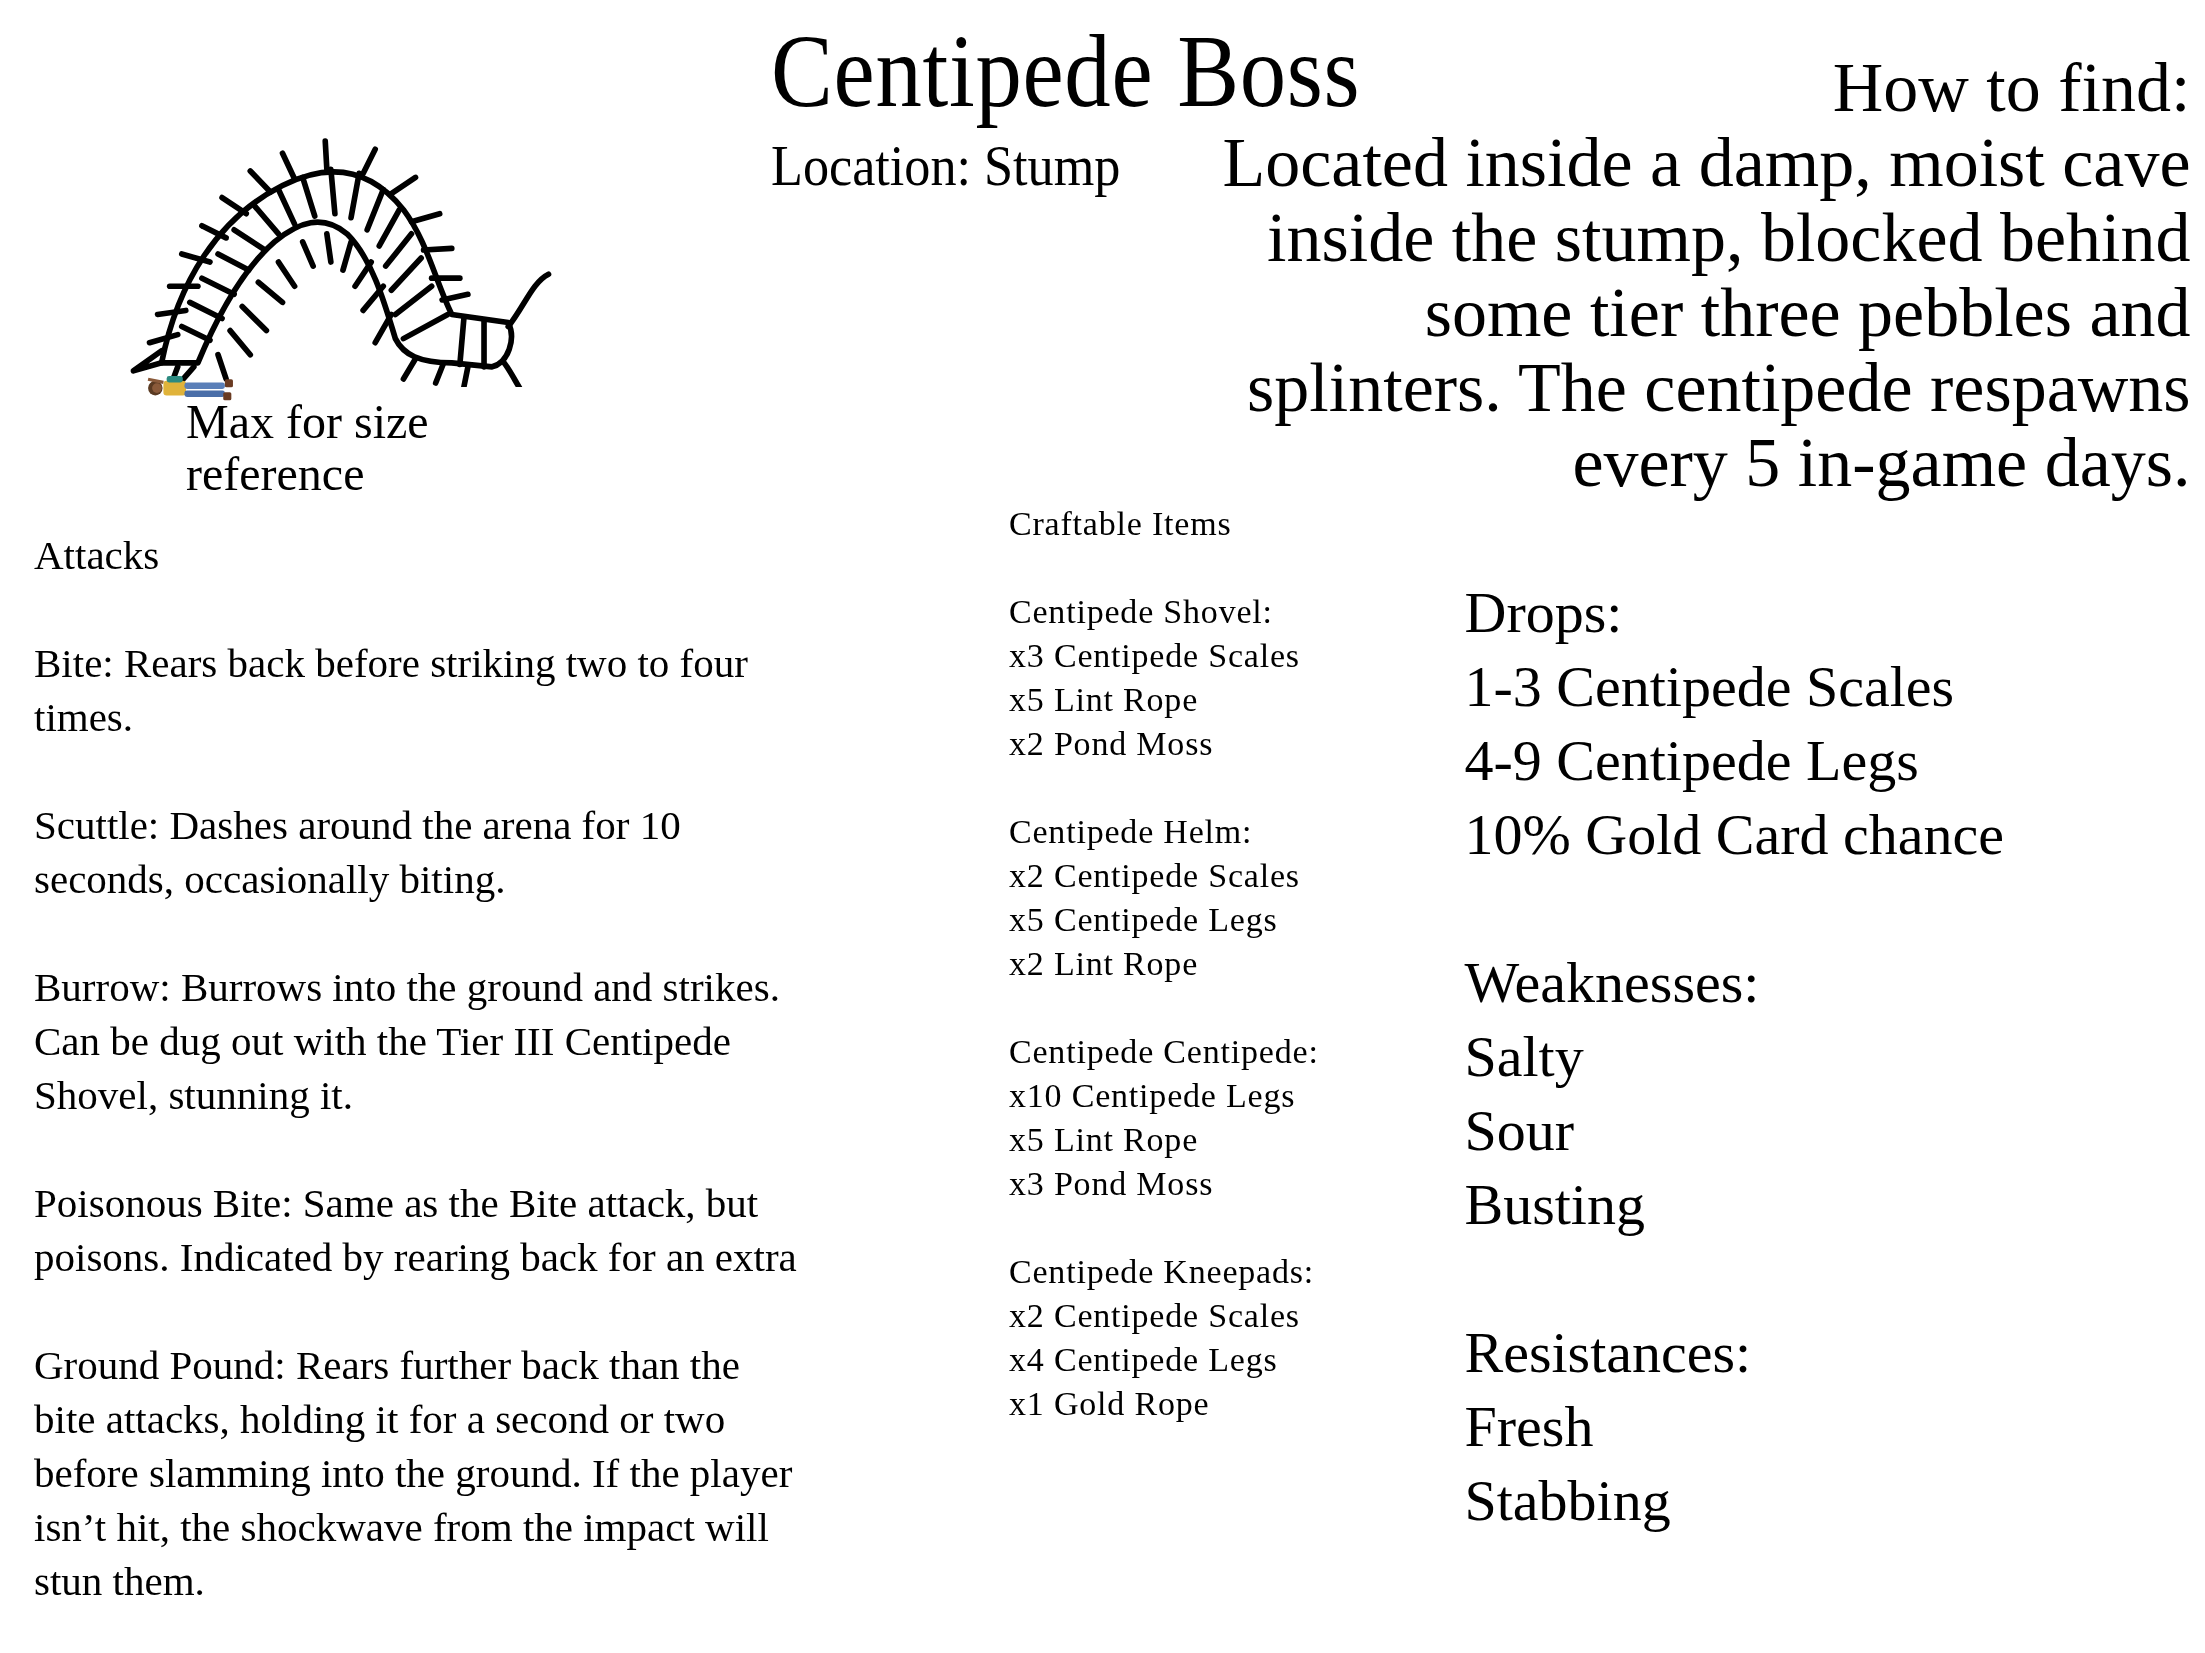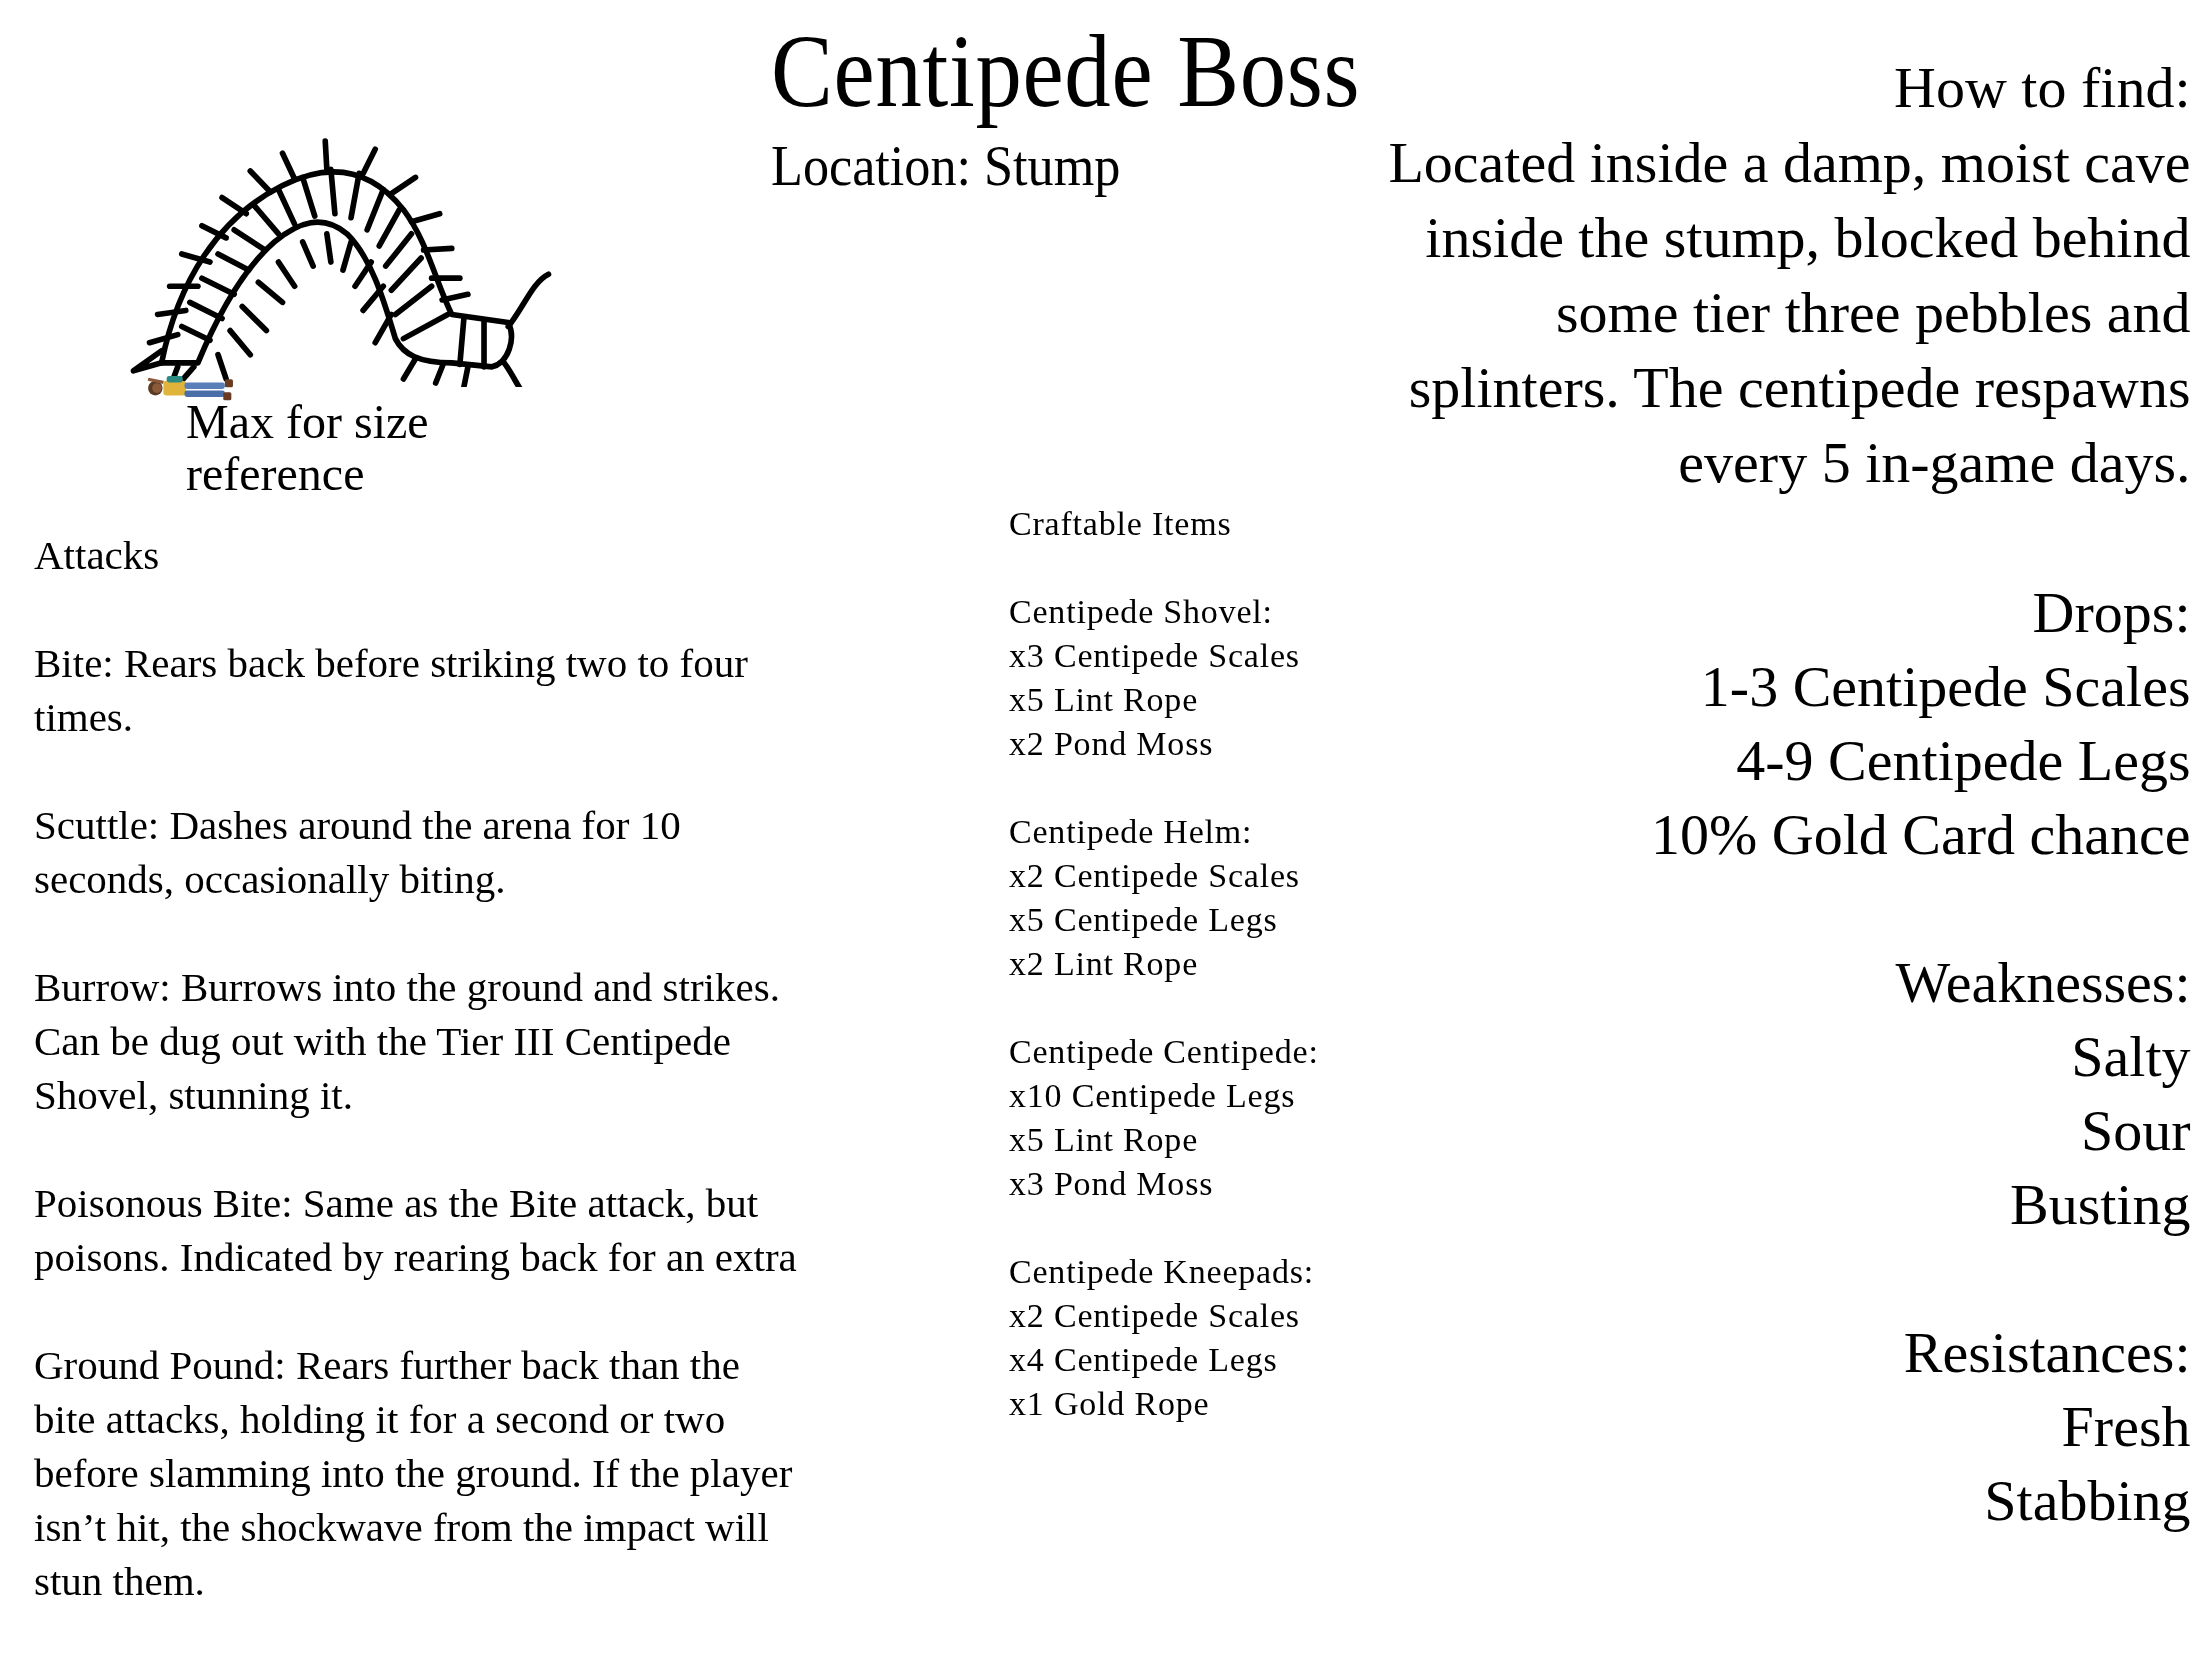--- a/index.html
+++ b/index.html
@@ -1,32 +1,32 @@
 <!DOCTYPE html>
 <html style="font-size:13px"><head>
 <meta charset="utf-8">
 <style>
   html, body { margin:0; padding:0; background:#ffffff; }
   body { width:2205px; height:1653px; position:relative; overflow:hidden;
          font-family:"Liberation Serif","DejaVu Serif",serif; color:#000; }
   .abs { position:absolute; }
   .title { left:771px; top:14.5px; font-size:103px; line-height:113px; letter-spacing:0.8px; white-space:nowrap; transform:scaleX(0.9); transform-origin:left top; }
   .location { left:771px; top:129px; font-size:58px; line-height:73px; white-space:nowrap; transform:scaleX(0.9); transform-origin:left top; }
-  .howto { right:14.5px; top:50px; width:969px; text-align:right; font-size:58px; line-height:75px; }
+  .howto { right:14.5px; top:50px; width:969px; text-align:right; font-size:70px; line-height:75px; }
   .howto .hdr { display:block; }
   .centipede { left:129px; top:121px; width:436px; height:266px; }
   .maxfig { left:144px; top:371px; width:93px; height:31px; }
   .caption { left:186px; top:396px; width:283px; text-align:left; font-size:48px; line-height:52px; }
   .attacks { left:34px; top:498px; width:920px; font-size:41px; line-height:54px;margin-top:30px; }
   .attacks .hdr { margin-bottom:54px; }
   .attacks .blk { margin-bottom:54px; }
   .craft { left:1009px; top:502px; width:452px; text-align:left; font-size:34px; line-height:44px; letter-spacing:0.8px; }
   .craft .hdr { margin-bottom:44px; }
   .craft .blk { margin-bottom:44px; }
-  .right { right:14.5px; top:576px; width:726px; text-align:right; font-size:58px; line-height:74px; }
+  .right { right:14.5px; top:576px; width:726px; font-size:58px; line-height:74px; }
   .right .sec { margin-bottom:74px; }
   .line { display:block; }
 </style>
 </head>
 <body>
 
 <div class="abs title">Centipede Boss</div>
 <div class="abs location">Location: Stump</div>
 
 <div class="abs howto">

